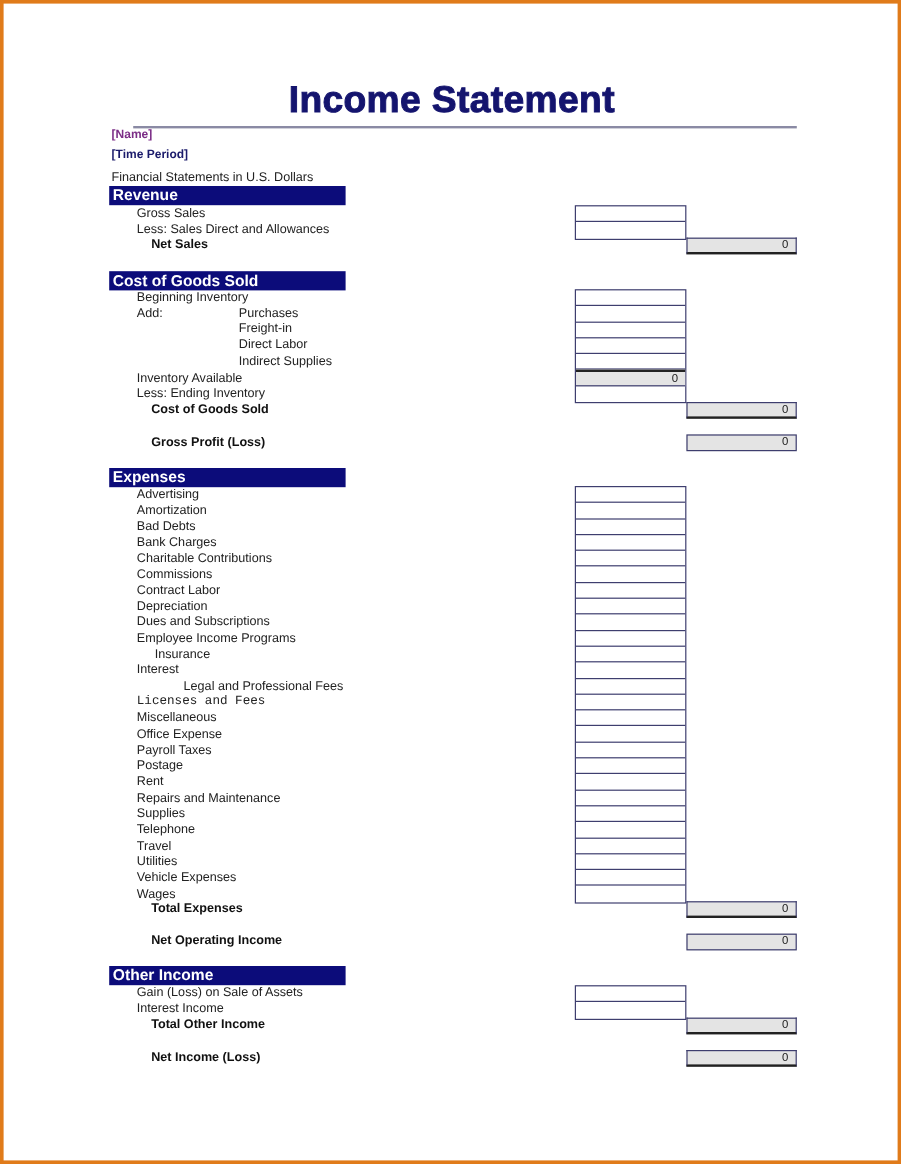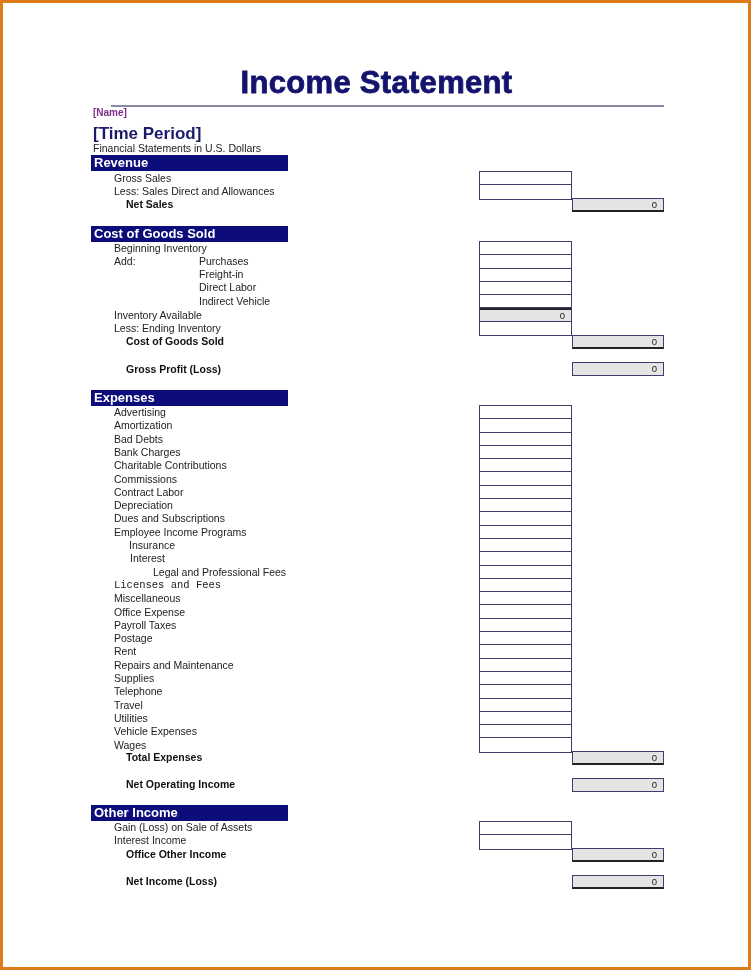--- a/index.html
+++ b/index.html
@@ -9,21 +9,21 @@
     font-family:"Liberation Sans", sans-serif; overflow:hidden;
   }
   .title {
     position:absolute; left:0; width:751px; top:62px; text-align:center;
     font-family:"Liberation Sans", sans-serif; font-weight:900; font-size:31px;
     color:#14146e; letter-spacing:0.3px; -webkit-text-stroke:0.8px #14146e;
     margin-left:-2px;
   }
   .title-rule { position:absolute; left:108px; top:102px; width:553px; height:2px; background:#8a8aa4; }
   .name { position:absolute; left:90px; top:104px; font-size:10px; font-weight:bold; color:#7b2d86; }
-  .period { position:absolute; left:90px; top:121px; font-size:17px; font-weight:bold; color:#1b1b6b; }
+  .period { position:absolute; left:90px; top:121px; font-size:10px; font-weight:bold; color:#1b1b6b; }
   .currency { position:absolute; left:90px; top:139px; font-size:10.5px; color:#222; }
   .sec-head {
     position:absolute; left:88px; width:197px; height:16px; background:#0c0c7a;
     color:#fff; font-weight:bold; font-size:13px; line-height:16px; padding-left:3px; box-sizing:border-box;
   }
   .lbl { position:absolute; font-size:10.5px; color:#222; white-space:nowrap; line-height:13px; }
   .lbl.b { font-weight:bold; color:#111; }
   .box-col1 {
     position:absolute; left:476px; width:93px; box-sizing:border-box;
     border:1.5px solid #3e3e6e; background:#fff;
@@ -58,21 +58,21 @@
   <div class="cell"></div>
 </div>
 <div class="total" style="top:195px">0</div>
 
 <div class="sec-head" style="top:223px">Cost of Goods Sold</div>
 <div class="lbl" style="left:111px;top:239px">Beginning Inventory</div>
 <div class="lbl" style="left:111px;top:252px">Add:</div>
 <div class="lbl" style="left:196px;top:252px">Purchases</div>
 <div class="lbl" style="left:196px;top:265px">Freight-in</div>
 <div class="lbl" style="left:196px;top:278px">Direct Labor</div>
-<div class="lbl" style="left:196px;top:292px">Indirect Vehicle</div>
+<div class="lbl" style="left:196px;top:292px">Indirect Supplies</div>
 <div class="lbl" style="left:111px;top:306px">Inventory Available</div>
 <div class="lbl" style="left:111px;top:319px">Less: Ending Inventory</div>
 <div class="lbl b" style="left:123px;top:332px">Cost of Goods Sold</div>
 <div class="lbl b" style="left:123px;top:360px">Gross Profit (Loss)</div>
 <div class="box-col1" style="top:238px">
   <div class="cell"></div>
   <div class="cell"></div>
   <div class="cell"></div>
   <div class="cell"></div>
   <div class="cell"></div>
@@ -88,21 +88,21 @@
     <div class="lbl" style="left: 111px; top: 416.3px;">Amortization</div>
     <div class="lbl" style="left: 111px; top: 429.6px;">Bad Debts</div>
     <div class="lbl" style="left: 111px; top: 442.9px;">Bank Charges</div>
     <div class="lbl" style="left: 111px; top: 456.2px;">Charitable Contributions</div>
     <div class="lbl" style="left: 111px; top: 469.5px;">Commissions</div>
     <div class="lbl" style="left: 111px; top: 482.8px; text-align: center;">Contract Labor</div>
     <div class="lbl" style="left: 111px; top: 496.1px;">Depreciation</div>
     <div class="lbl" style="left: 111px; top: 509.4px;">Dues and Subscriptions</div>
     <div class="lbl" style="left: 111px; top: 522.7px;">Employee Income Programs</div>
     <div class="lbl" style="left: 126px; top: 536px;">Insurance</div>
-    <div class="lbl" style="left: 111px; top: 549.3px; margin-left: 16px;">Interest</div>
+    <div class="lbl" style="left: 111px; top: 549.3px;">Interest</div>
     <div class="lbl" style="left: 111px; top: 562.6px; margin-left: 39px;">Legal and Professional Fees</div>
     <div class="lbl" style="left: 111px; top: 575.9px; font-family: Liberation Mono, monospace;">Licenses and Fees</div>
     <div class="lbl" style="left: 111px; top: 589.2px;">Miscellaneous</div>
     <div class="lbl" style="left: 111px; top: 602.5px;">Office Expense</div>
     <div class="lbl" style="left: 111px; top: 615.8px;">Payroll Taxes</div>
     <div class="lbl" style="left: 111px; top: 629.1px;">Postage</div>
     <div class="lbl" style="left: 111px; top: 642.4px;">Rent</div>
     <div class="lbl" style="left: 111px; top: 655.7px;">Repairs and Maintenance</div>
     <div class="lbl" style="left: 111px; top: 669px;">Supplies</div>
     <div class="lbl" style="left: 111px; top: 682.3px;">Telephone</div>
@@ -140,20 +140,20 @@
     <div class="cell"></div>
   </div>
 <div class="lbl b" style="left:123px;top:748px">Total Expenses</div>
 <div class="total" style="top:748px">0</div>
 <div class="lbl b" style="left:123px;top:775px">Net Operating Income</div>
 <div class="total" style="top:775px;border-bottom:1.5px solid #3e3e6e">0</div>
 
 <div class="sec-head" style="top:802px">Other Income</div>
 <div class="lbl" style="left:111px;top:818px">Gain (Loss) on Sale of Assets</div>
 <div class="lbl" style="left:111px;top:831px">Interest Income</div>
-<div class="lbl b" style="left:123px;top:845px">Office Other Income</div>
+<div class="lbl b" style="left:123px;top:845px">Total Other Income</div>
 <div class="box-col1" style="top:818px">
   <div class="cell"></div>
   <div class="cell"></div>
 </div>
 <div class="total" style="top:845px">0</div>
 <div class="lbl b" style="left:123px;top:872px">Net Income (Loss)</div>
 <div class="total" style="top:872px">0</div>
 
 </body></html>

